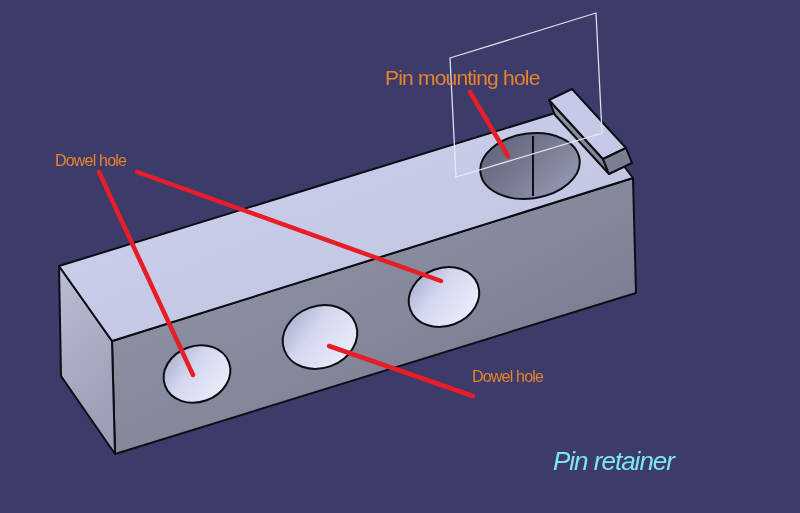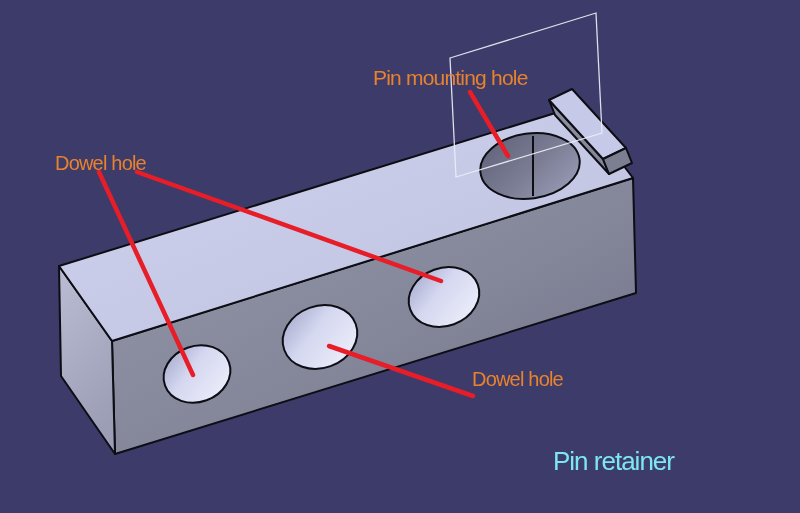--- a/index.html
+++ b/index.html
@@ -20,24 +20,24 @@
   svg{display:block;}
   .face{stroke:var(--outline);stroke-width:2;stroke-linejoin:round;}
   .hole{stroke:var(--outline);stroke-width:2;}
   .split-line{stroke:var(--outline);stroke-width:2;fill:none;}
   .wireframe{fill:none;stroke:var(--wireframe-plane);stroke-width:1.3;opacity:.92;}
   .leader{stroke:var(--leader-line);stroke-width:4.5;stroke-linecap:round;fill:none;}
   .label{
     position:absolute;color:var(--annotation-text);
     font-size:21px;letter-spacing:-0.8px;white-space:nowrap;
   }
-  .label.small{font-size:20px;}
+  .label.small{font-size:16px;}
   .part-name{
     position:absolute;color:var(--part-name-text);
-    font-size:26px;letter-spacing:-1px;white-space:nowrap;
+    font-size:26px;letter-spacing:-1px;white-space:nowrap;font-style:italic;
   }
 </style>
 </head>
 <body>
 
 <div class="viewport">
   <svg width="800" height="513" viewBox="0 0 800 513">
     <defs>
       <linearGradient id="gradTop" x1="0" y1="0" x2="1" y2="1">
         <stop offset="0" stop-color="#cfd2ed"></stop>
@@ -93,19 +93,19 @@
 
     <polygon class="wireframe" points="450,58 596,13 602,133 456,177"></polygon>
 
     <line class="leader" x1="470" y1="92" x2="508" y2="156"></line>
     <line class="leader" x1="99" y1="172" x2="193" y2="375"></line>
     <line class="leader" x1="137" y1="172" x2="441" y2="281"></line>
     <line class="leader" x1="329" y1="346" x2="473" y2="396"></line>
   </svg>
 </div>
 
-<div class="label" style="left:373px;top:66px">Pin mounting hole</div>
+<div class="label" style="left:385px;top:66px">Pin mounting hole</div>
 
 <div class="label small" style="left:55px;top:152px">Dowel hole</div>
 
 <div class="label small" style="left:472px;top:368px">Dowel hole</div>
 
 <div class="part-name" style="left:553px;top:446px">Pin retainer</div>
 
 </body></html>

